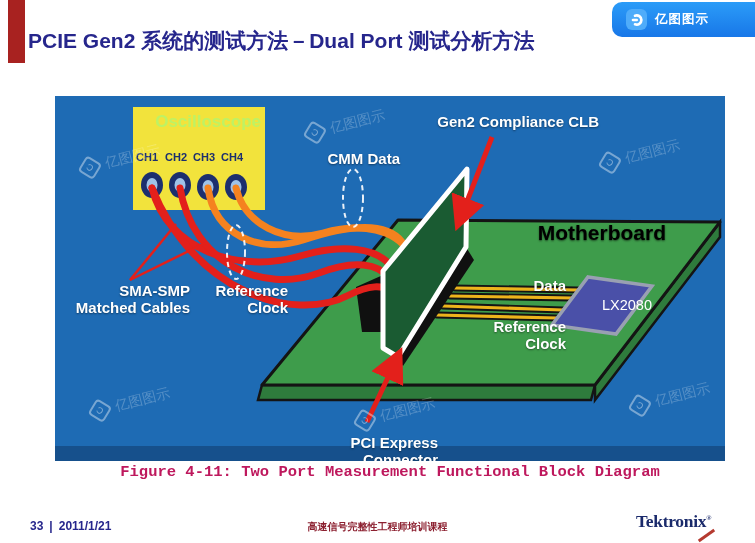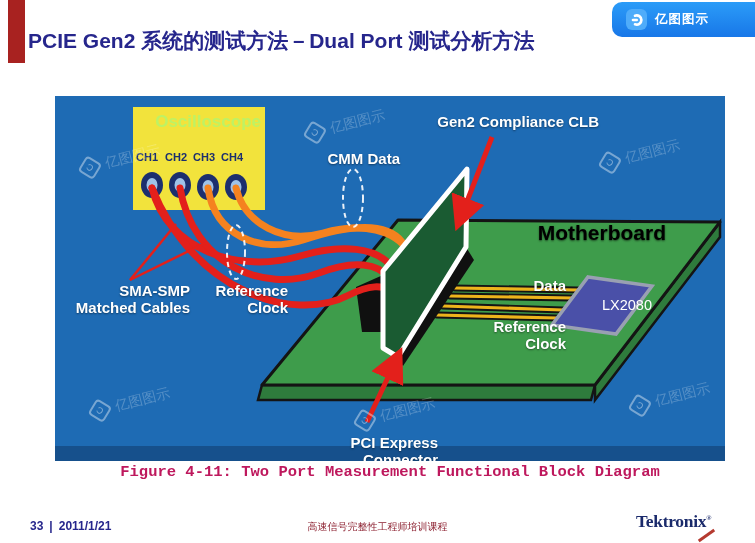--- a/index.html
+++ b/index.html
@@ -35,21 +35,21 @@
       transform:rotate(-14deg);display:flex;align-items:center;gap:7px;}
   .wm-logo{width:14px;height:14px;border:2px solid rgba(255,255,255,.4);border-radius:4px;transform:rotate(45deg);
            display:flex;align-items:center;justify-content:center;font-size:9px;color:rgba(255,255,255,.45);}
 
   .caption{position:absolute;left:55px;top:463px;width:670px;text-align:center;
            font-family:Liberation Mono, monospace;font-weight:700;font-size:15.5px;color:#be185d;}
 
   
   .footer-left{position:absolute;left:30px;top:519px;font-size:12px;font-weight:700;color:#26268C;}
   .footer-left .sep{margin:0 6px;}
-  .footer-center{position:absolute;left:0;right:0;top:520px;text-align:center;font-size:10px;font-weight:400;color:#8C2030;}
+  .footer-center{position:absolute;left:0;right:0;top:520px;text-align:center;font-size:10px;font-weight:700;color:#8C2030;}
   .brand{position:absolute;left:636px;top:511px;width:110px;font-family:"Liberation Serif",serif;
          font-weight:700;font-size:17.5px;color:#1A2A6B;letter-spacing:-.3px;}
   .brand sup{font-size:7px;}
   .brand-slash{position:absolute;left:697px;top:534px;width:19px;height:3px;background:#B53A30;transform:rotate(-35deg);}
 </style>
 </head>
 <body>
 
 <div class="slide">
 

